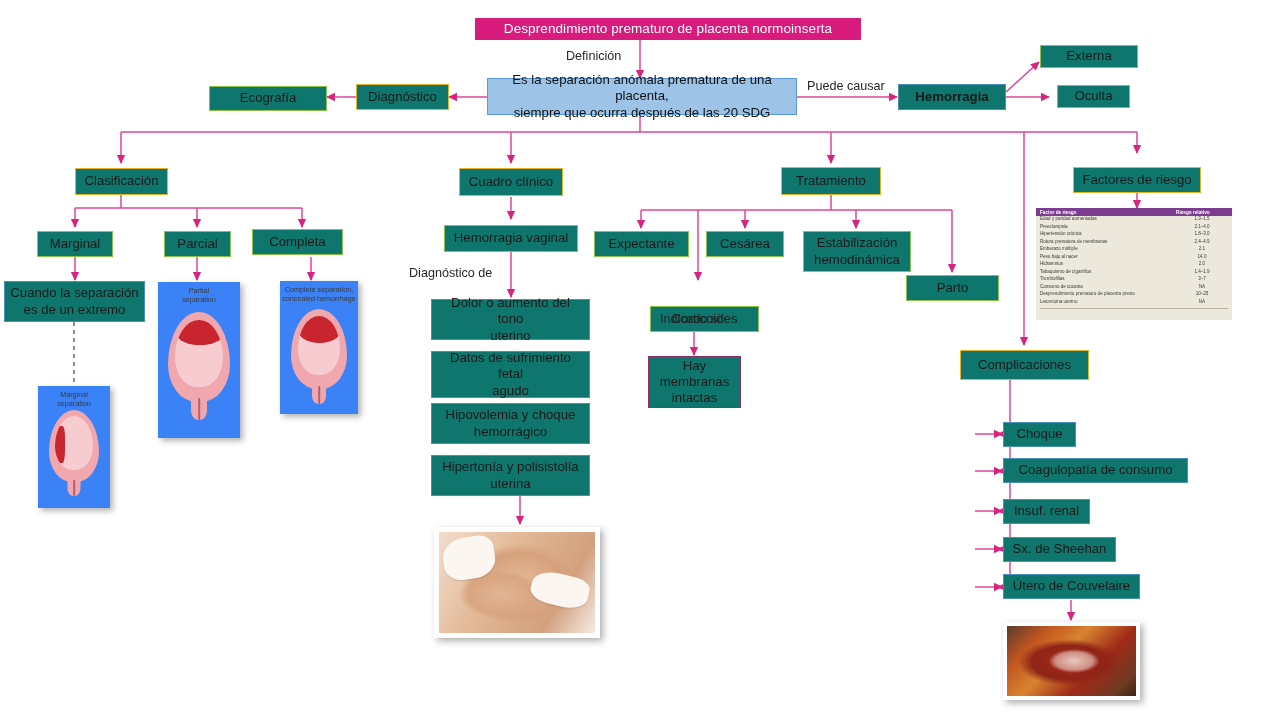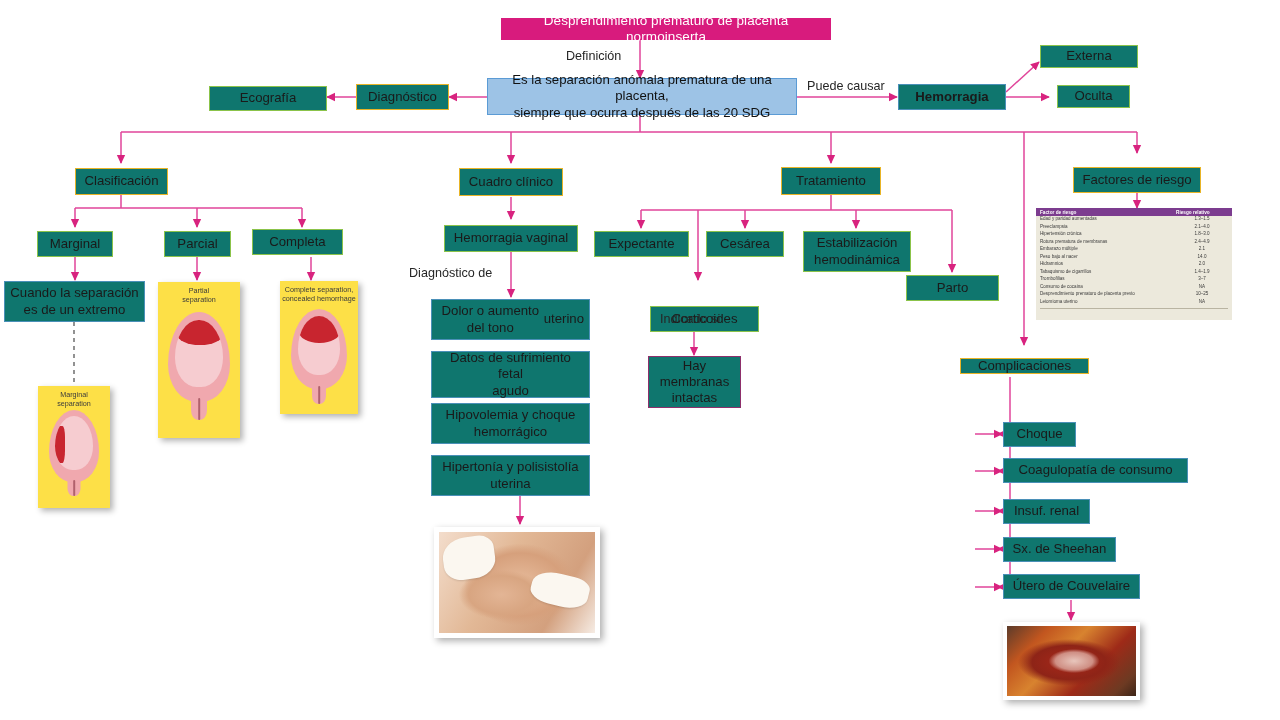--- a/index.html
+++ b/index.html
@@ -47,21 +47,21 @@
   }
   .risk-head .c1{flex:1;text-align:left;}
   .risk-head .c2{width:52px;text-align:left;}
   .risk-row{display:flex;padding:0.3px 4px;font-size:4.55px;line-height:1.52;}
   .risk-row .c1{flex:1;text-align:left;white-space:nowrap;}
   .risk-row .c2{width:52px;text-align:center;}
   .risk-foot{border-top:1px solid #b9b4a2;margin:2px 4px 0 4px;height:1px;}
 
   
   .fig-card{
-    position:absolute;background:#fde047;box-sizing:border-box;
+    position:absolute;background:#3b82f6;box-sizing:border-box;
     box-shadow:3px 3px 6px rgba(0,0,0,.30);overflow:hidden;
   }
   .fig-cap{
     position:absolute;left:0;right:0;top:4px;text-align:center;
     font-size:7.2px;color:#3b3b3b;line-height:1.25;
   }
   .uterus{
     position:absolute;left:50%;transform:translateX(-50%);
     background:#f0a8ae;
     border-radius:50% 50% 46% 46%/58% 58% 42% 42%;
@@ -186,21 +186,21 @@
       <path d="M975,587 L1002,587" marker-end="url(#ah)"></path>
 
       <path d="M1071,600 L1071,620" marker-end="url(#ah)"></path>
     </g>
 
     <g fill="none" stroke="#4a4a4a" stroke-width="1.2" stroke-dasharray="4 4">
       <path d="M74,322 L74,385"></path>
     </g>
   </svg>
 
-  <div class="node n-title" style="left:475px;top:18px;width:330px;height:22px;margin-left:26px;">
+  <div class="node n-title" style="left:475px;top:18px;width:386px;height:22px;">
     <span>Desprendimiento prematuro de placenta normoinserta</span>
   </div>
 
   <div class="edge-label" style="left:566px;top:49px;">Definición</div>
 
   <div class="node n-def" style="left:487px;top:78px;width:310px;height:37px;flex-direction:column;">
     <span>Es la separación anómala prematura de una placenta,</span>
     <span>siempre que ocurra después de  las 20 SDG</span>
   </div>
 
@@ -290,21 +290,21 @@
   <div class="node n-yellow" style="left:459px;top:168px;width:104px;height:28px;">
     <span>Cuadro clínico</span>
   </div>
 
   <div class="node n-green" style="left:444px;top:225px;width:134px;height:27px;">
     <span>Hemorragia vaginal</span>
   </div>
 
   <div class="edge-label" style="left:409px;top:266px;">Diagnóstico de</div>
 
-  <div class="node n-blue" style="left:431px;top:299px;width:159px;height:41px;flex-direction:row;">
+  <div class="node n-blue" style="left:431px;top:299px;width:159px;height:41px;flex-direction:column;">
     <span>Dolor o aumento del tono</span>
     <span>uterino</span>
   </div>
   <div class="node n-blue" style="left:431px;top:351px;width:159px;height:47px;flex-direction:column;">
     <span>Datos de sufrimiento fetal</span>
     <span>agudo</span>
   </div>
   <div class="node n-blue" style="left:431px;top:403px;width:159px;height:41px;flex-direction:column;">
     <span>Hipovolemia y choque</span>
     <span>hemorrágico</span>
@@ -407,21 +407,21 @@
         <span class="c2">10–25</span>
       </div>
       <div class="risk-row">
         <span class="c1">Leiomioma uterino</span>
         <span class="c2">NA</span>
       </div>
     </div>
     <div class="risk-foot"></div>
   </div>
 
-  <div class="node n-yellow" style="left:960px;top:358px;width:129px;height:16px;">
+  <div class="node n-yellow" style="left:960px;top:350px;width:129px;height:30px;">
     <span>Complicaciones</span>
   </div>
 
   <div class="node n-blue" style="left:1003px;top:422px;width:73px;height:25px;">
     <span>Choque</span>
   </div>
   <div class="node n-blue" style="left:1003px;top:458px;width:185px;height:25px;">
     <span>Coagulopatía de consumo</span>
   </div>
   <div class="node n-blue" style="left:1003px;top:499px;width:87px;height:25px;">

